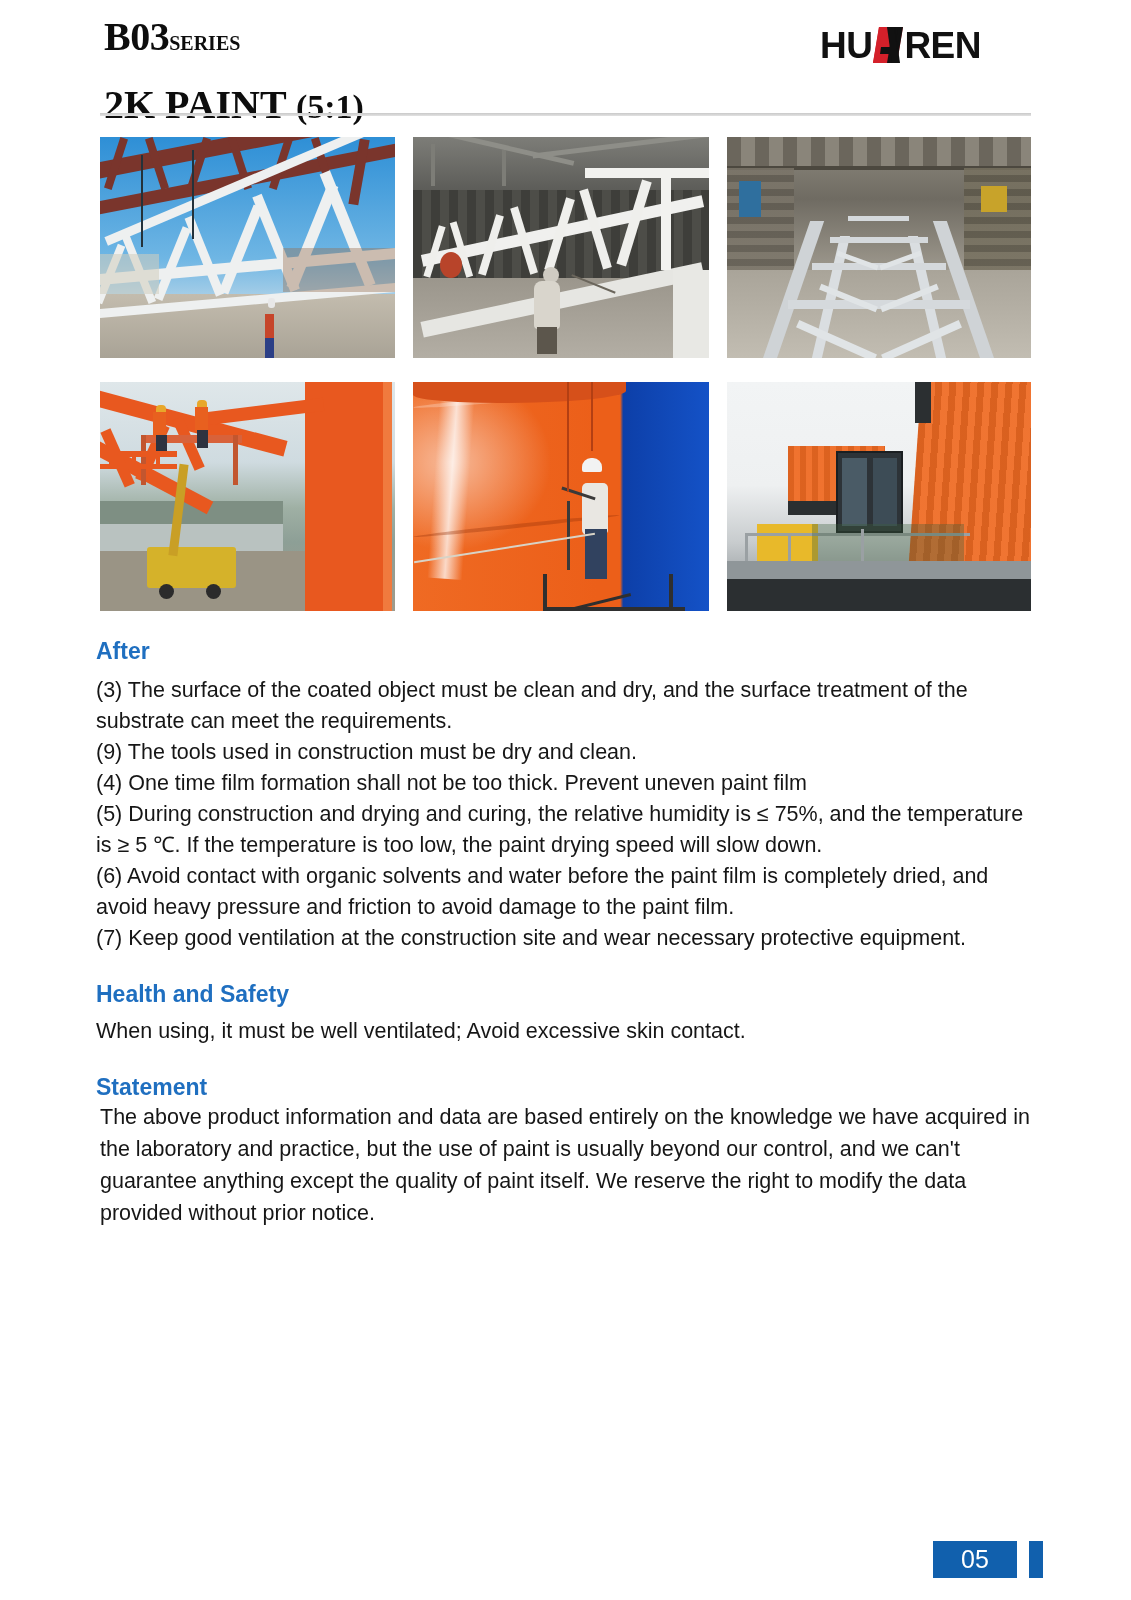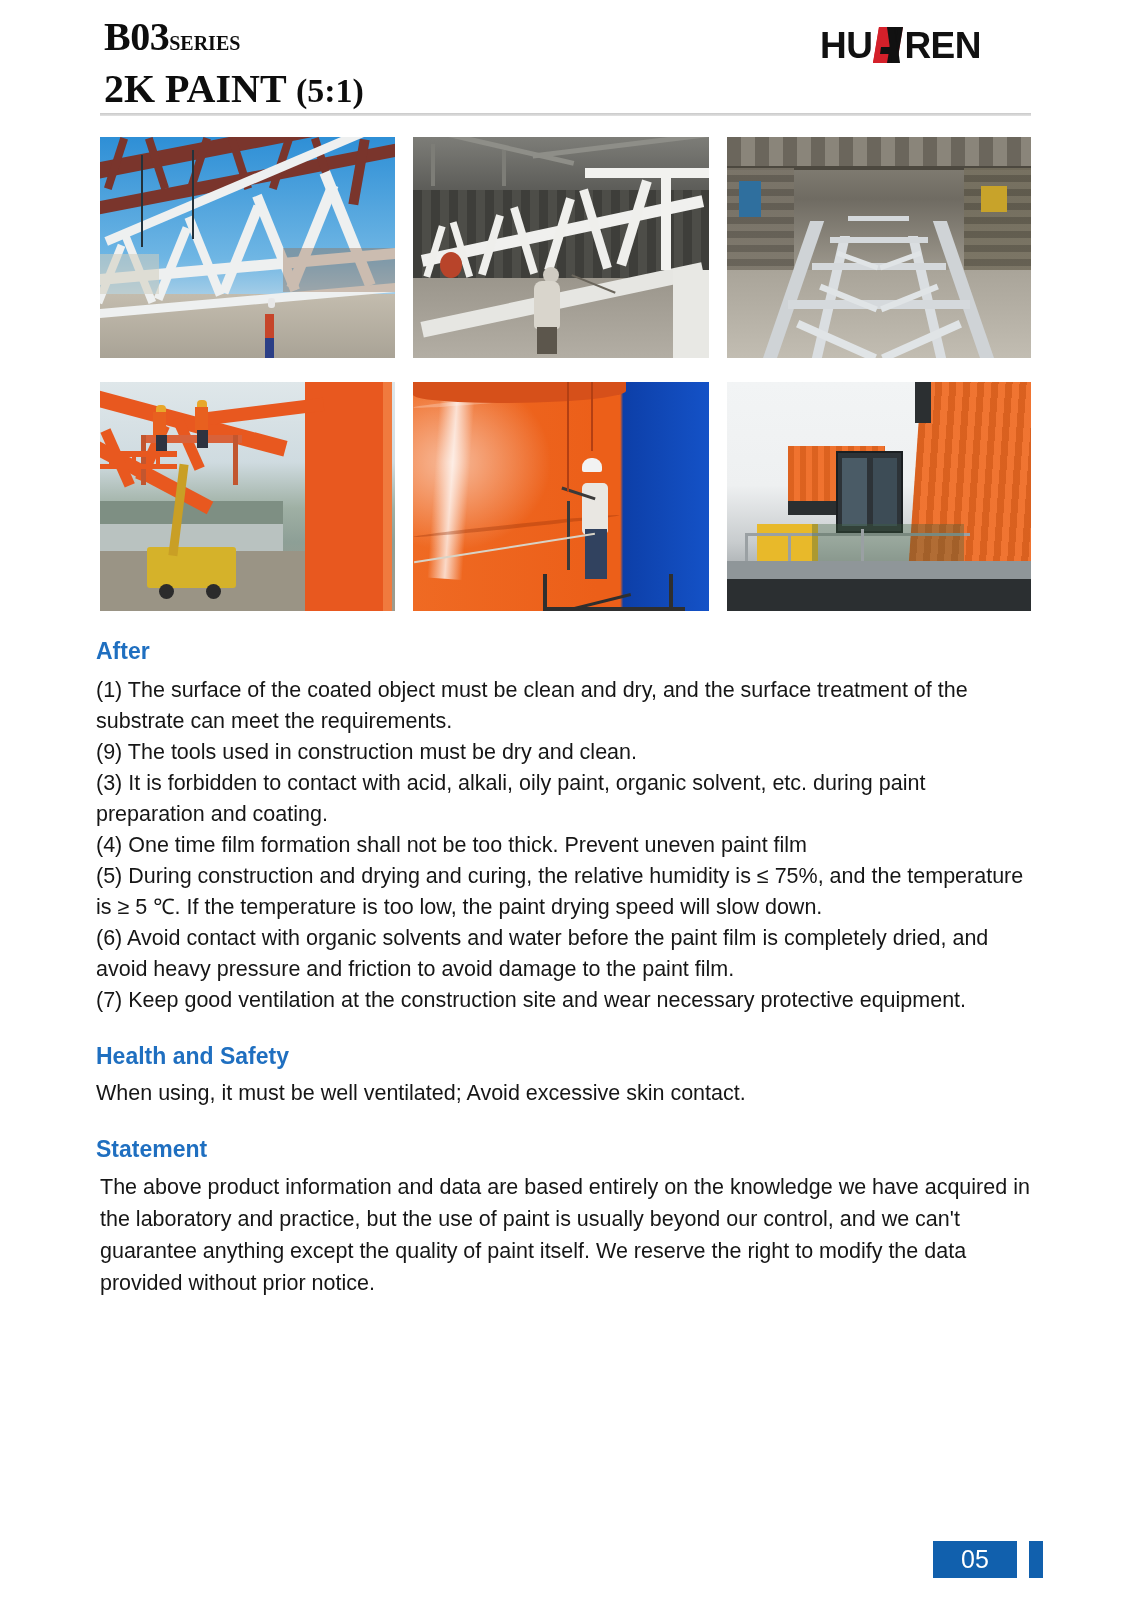--- a/index.html
+++ b/index.html
@@ -49,21 +49,21 @@
     letter-spacing: 0px;
     vertical-align: baseline;
   }
   .title-line2 {
     font-family: "Liberation Serif", "DejaVu Serif", serif;
     font-weight: bold;
     font-size: 40px;
     line-height: 46px;
     color: #0d0d0d;
     white-space: nowrap;
-    margin-top: 2px;
+    margin-top: 18px;
     text-align: center;
   }
   .title-line2 .ratio {
     font-size: 34px;
   }
 
   
   .logo {
     position: absolute;
     right: 150px;
@@ -152,21 +152,20 @@
   .note-list p { margin: 0; }
   .plain-para {
     padding: 0 100px 0 96px;
     margin-top: 8px;
     font-size: 21.5px;
     line-height: 31px;
     color: #161616;
   }
   .statement-para {
     padding: 0 96px 0 100px;
-    margin-top: 8px;
     font-size: 21.5px;
     line-height: 32px;
     color: #161616;
   }
 
   
   .footer {
     position: absolute;
     right: 88px;
     bottom: 22px;
@@ -447,23 +446,22 @@
 
       <div class="ph p6-dark" style="left:0;bottom:0;right:0;height:14%;"></div>
       <div class="ph" style="left:0;bottom:14%;right:0;height:8%;background:#8f9699;"></div>
 
       <div class="ph p6-dark" style="left:62%;top:0;width:5%;height:18%;"></div>
     </div>
   </div>
 
   <div class="section-head">After</div>
   <div class="note-list">
-    <p>(1) The surface of the coated object must be clean and dry, and the surface treatment of the substrate can meet the requirements.</p>
+    <p>(3) The surface of the coated object must be clean and dry, and the surface treatment of the substrate can meet the requirements.</p>
     <p>(9) The tools used in construction must be dry and clean.</p>
-    <p>(3) It is forbidden to contact with acid, alkali, oily paint, organic solvent, etc. during paint preparation and coating.</p>
     <p>(4) One time film formation shall not be too thick. Prevent uneven paint film</p>
     <p>(5) During construction and drying and curing, the relative humidity is ≤ 75%, and the temperature is ≥ 5 ℃. If the temperature is too low, the paint drying speed will slow down.</p>
     <p>(6) Avoid contact with organic solvents and water before the paint film is completely dried, and avoid heavy pressure and friction to avoid damage to the paint film.</p>
     <p>(7) Keep good ventilation at the construction site and wear necessary protective equipment.</p>
   </div>
 
   <div class="section-head">Health and Safety</div>
   <div class="plain-para">When using, it must be well ventilated; Avoid excessive skin contact.</div>
 
   <div class="section-head">Statement</div>

